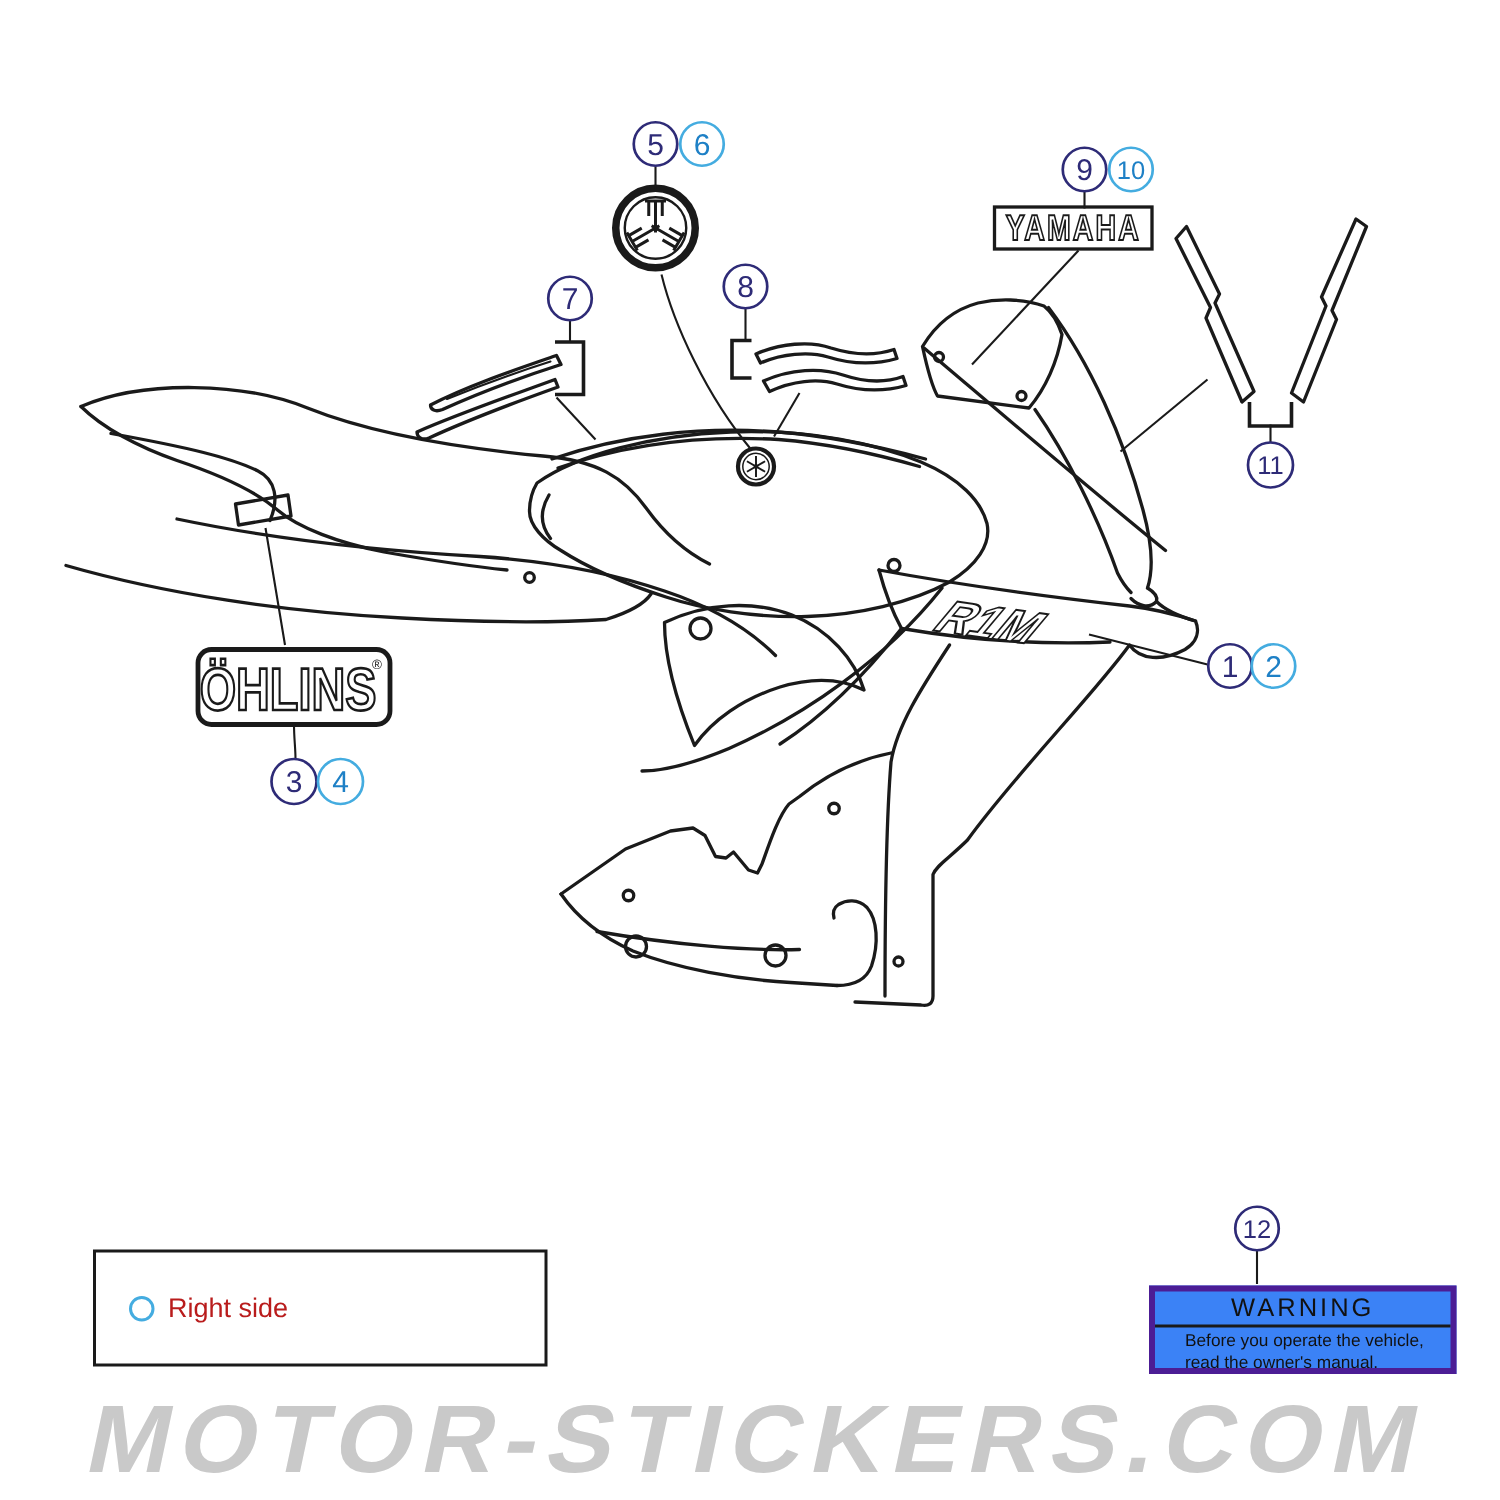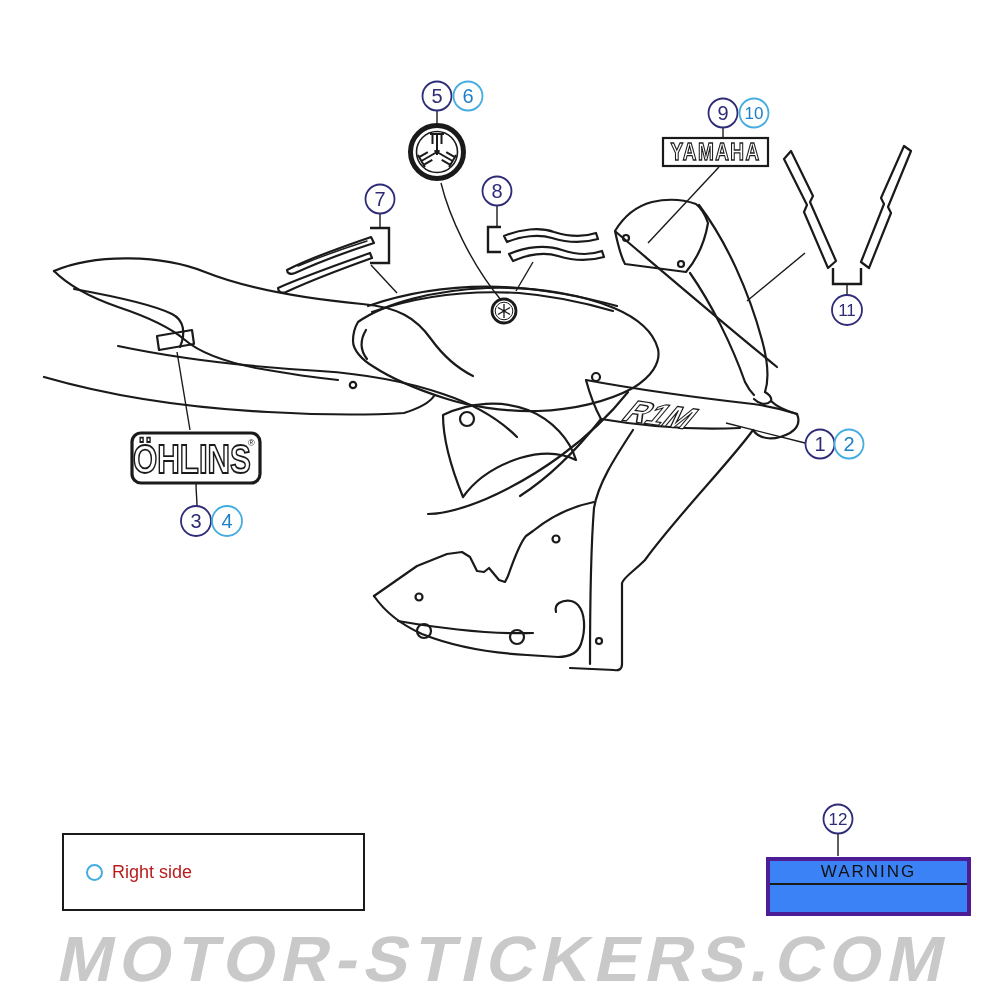--- a/index.html
+++ b/index.html
@@ -220,17 +220,21 @@
 
   <div class="legend-box">
     <div class="legend-row">
       <span class="dot dot-cyan"></span>
       <span>Right side</span>
     </div>
   </div>
 
   <div class="warning-box">
     <div class="warning-title">WARNING</div>
+    <div class="warning-body">
+      <div>Before you operate the vehicle,</div>
+      <div>read the owner's manual.</div>
+    </div>
   </div>
 
   <div class="watermark">MOTOR-STICKERS.COM</div>
 
 </div>
 
 </body></html>

